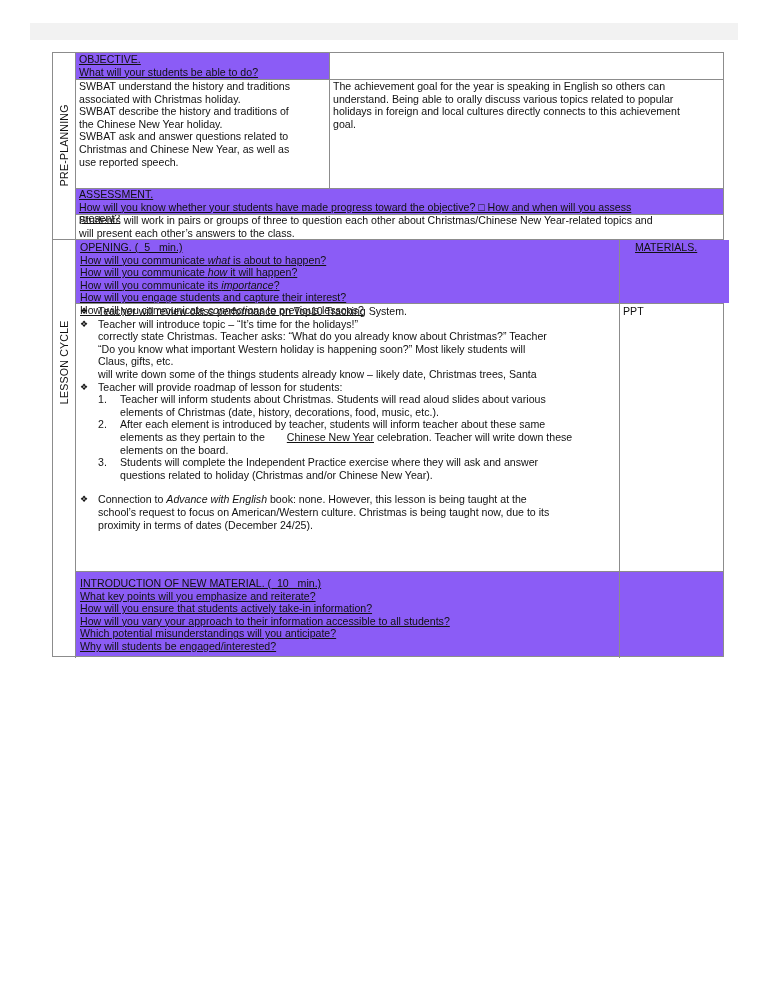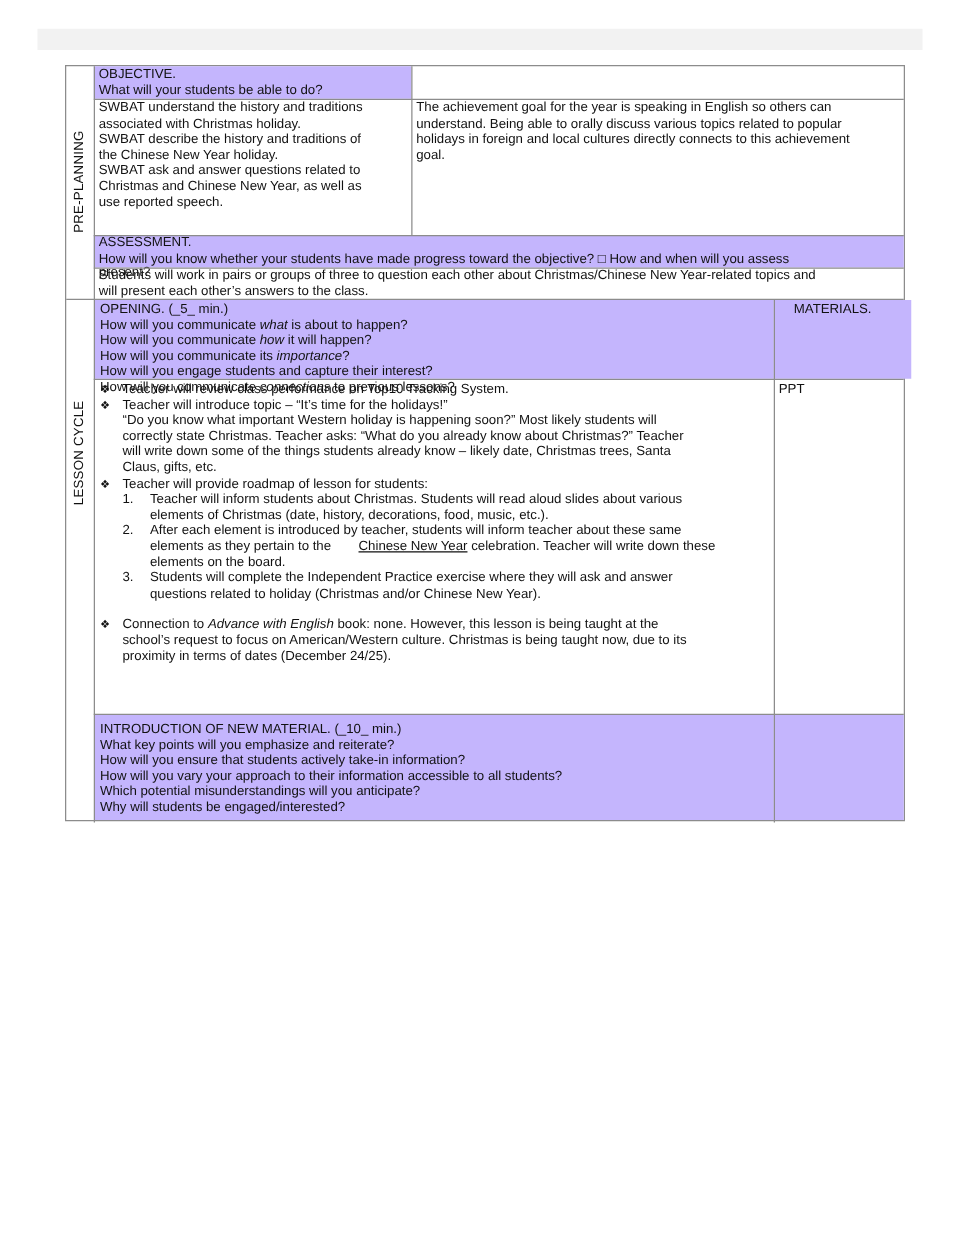--- a/index.html
+++ b/index.html
@@ -4,21 +4,21 @@
 <style>
   html, body { margin: 0; padding: 0; }
   body {
     width: 768px; height: 994px; background: #ffffff; position: relative;
     font-family: "Liberation Sans", sans-serif; font-size: 10.6px; color: #111;
     line-height: 12.6px; overflow: hidden;
   }
   .banner { position: absolute; left: 30px; top: 23px; width: 708px; height: 17px; background: #f2f2f2; }
   .tbl { position: absolute; left: 52px; top: 52px; width: 672px; border: 1px solid #8c8c8c; box-sizing: border-box; }
   .abs { position: absolute; box-sizing: border-box; }
-  .gray { background: #c4b5fd; }
+  .gray { background: #8b5cf6; text-decoration: underline; }
   .cell { padding: 0 4px; }
   .vline { position: absolute; background: #8c8c8c; width: 1px; }
   .hline { position: absolute; background: #8c8c8c; height: 1px; }
   .side-label {
     position: absolute; white-space: nowrap; transform: rotate(-90deg);
     transform-origin: center center; font-size: 10.6px; letter-spacing: 0.2px;
   }
   .line { display: block; white-space: nowrap; }
   .bul { position: relative; padding-left: 22px; }
   .bul .mk { position: absolute; left: 4px; top: 0; font-size: 9px; }
@@ -96,24 +96,24 @@
   </div>
 
   <div class="abs" style="left:23px;top:251px;width:543px;height:267px;padding-top:1px;">
     <div class="bul">
       <span class="mk">❖</span>
       <span class="line">Teacher will review class performance on Top10 Tracking System.</span>
     </div>
     <div class="bul">
       <span class="mk">❖</span>
       <span class="line">Teacher will introduce topic – “It’s time for the holidays!”</span>
+      <span class="line">correctly state Christmas.  Teacher asks: “What do you already know about Christmas?”  Teacher</span>
       <span class="line">“Do you know what important Western holiday is happening soon?”  Most likely students will</span>
-      <span class="line">correctly state Christmas.  Teacher asks: “What do you already know about Christmas?”  Teacher</span>
+      <span class="line">Claus, gifts, etc.</span>
       <span class="line">will write down some of the things students already know – likely date, Christmas trees, Santa</span>
-      <span class="line">Claus, gifts, etc.</span>
     </div>
     <div class="bul">
       <span class="mk">❖</span>
       <span class="line">Teacher will provide roadmap of lesson for students:</span>
       <div class="num">
         <span class="nm">1.</span>
         <span class="line">Teacher will inform students about Christmas.  Students will read aloud slides about various</span>
         <span class="line">elements of Christmas (date, history, decorations, food, music, etc.).</span>
       </div>
       <div class="num">

